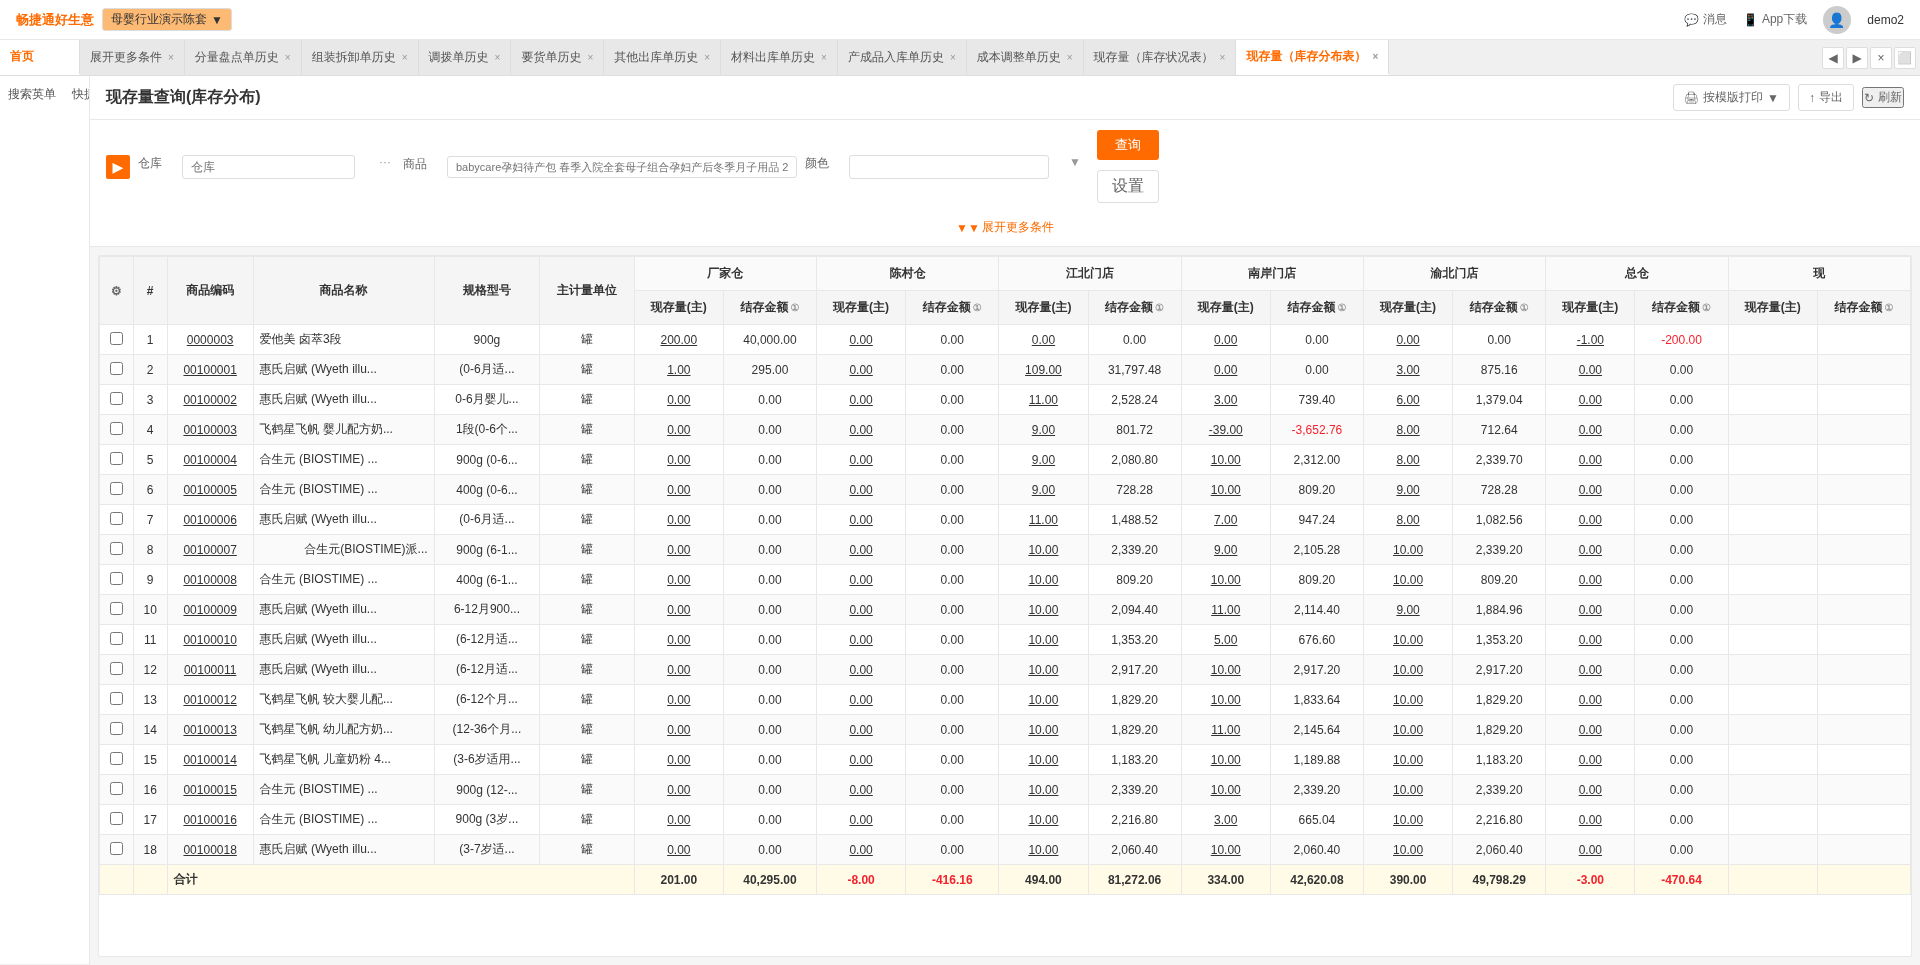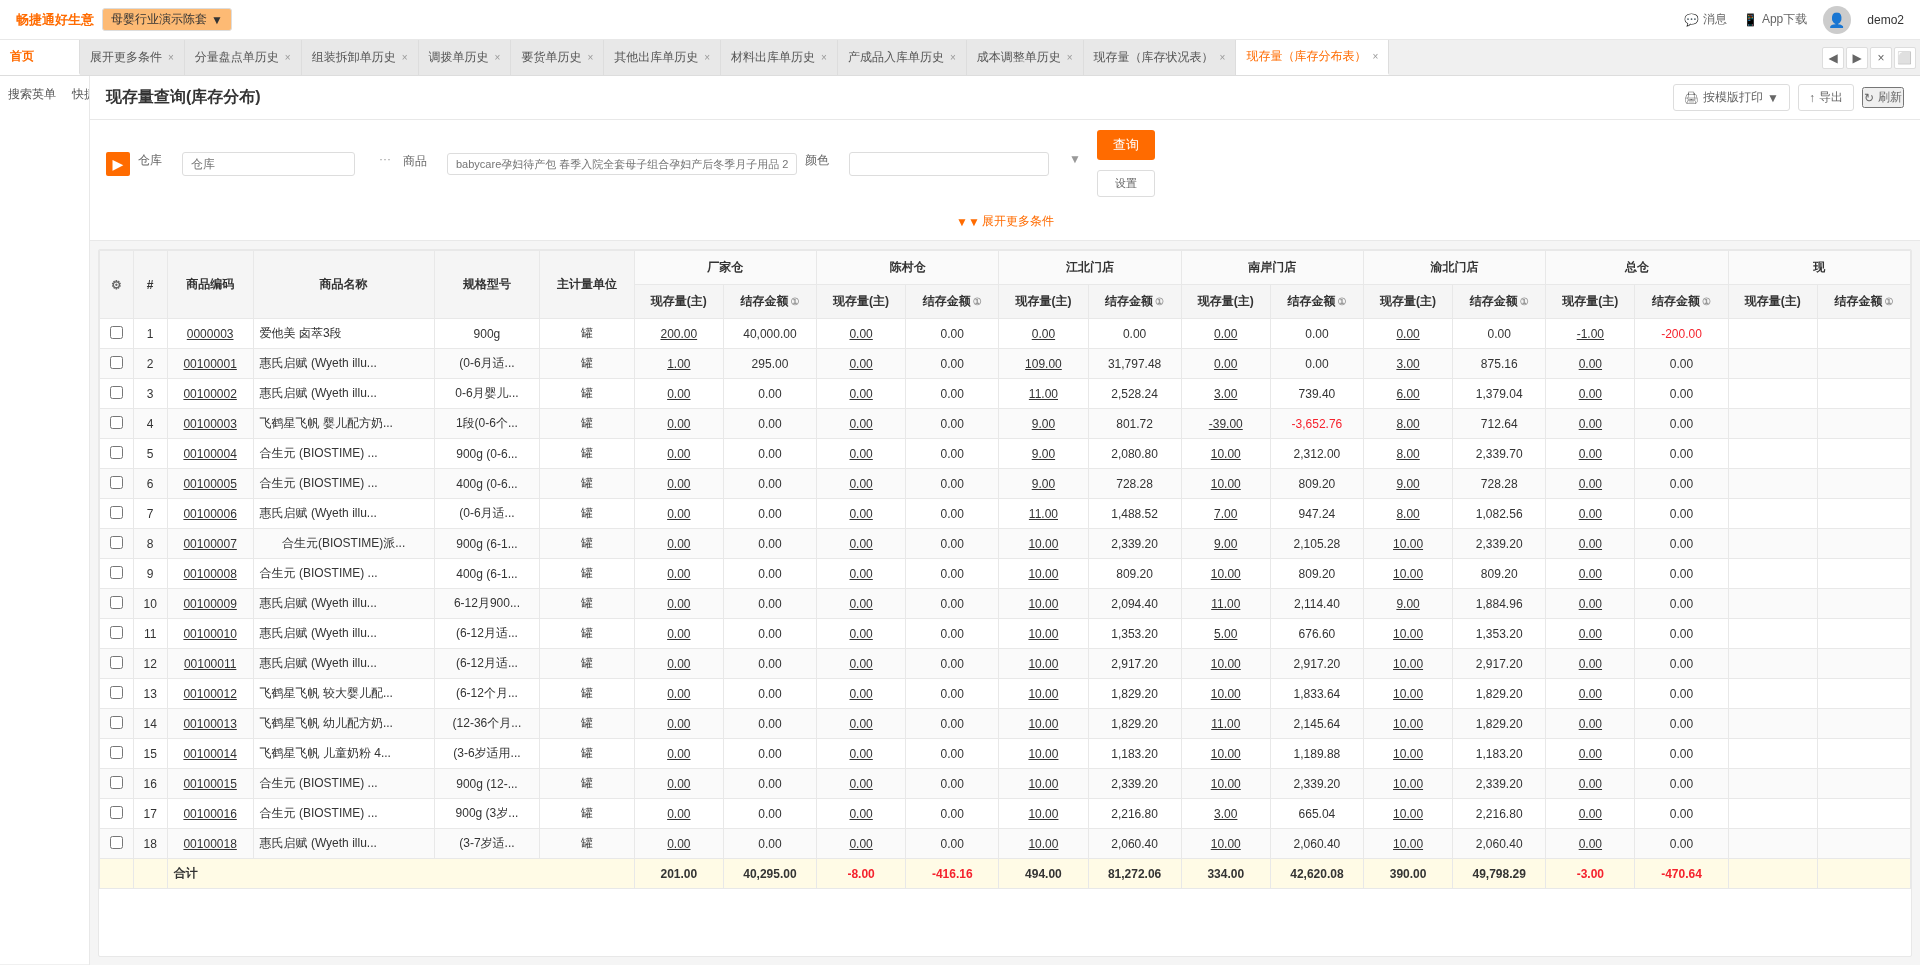--- a/index.html
+++ b/index.html
@@ -43,21 +43,21 @@
       background: #e8e8e8;
       border-right: 1px solid #ddd;
       cursor: pointer;
       white-space: nowrap;
       font-size: 12px;
       color: #555;
       gap: 4px;
       min-width: 80px;
     }
     .tab:first-child { background: #fff; color: #ff6b00; font-weight: bold; border-bottom: 2px solid #fff; }
-    .tab.active { background: #fff; color: #ff6b00; border-bottom: 2px solid #fff; font-weight: normal; }
+    .tab.active { background: #fff; color: #ff6b00; border-bottom: 2px solid #fff; font-weight: bold; }
     .tab .tab-close { color: #999; font-size: 10px; cursor: pointer; margin-left: 2px; }
     .tabbar-nav { display: flex; align-items: center; gap: 2px; padding: 0 4px; }
     .tabbar-nav-btn { width: 22px; height: 22px; border: 1px solid #ddd; background: #fff; display: flex; align-items: center; justify-content: center; cursor: pointer; border-radius: 2px; color: #666; }
 
     
     .layout { display: flex; height: calc(965px - 76px); }
     .sidebar {
       width: 90px;
       background: #fff;
       border-right: 1px solid #e8e8e8;
@@ -143,21 +143,21 @@
       cursor: pointer;
       font-size: 13px;
     }
     .btn-settings {
       background: #fff;
       color: #666;
       border: 1px solid #ddd;
       padding: 5px 14px;
       border-radius: 3px;
       cursor: pointer;
-      font-size: 11px;
+      font-size: 16px;
     }
     .filter-actions { display: flex; flex-direction: column; gap: 10px; margin-left: 8px; }
 
     
     .table-container {
       flex: 1;
       overflow: auto;
       background: #fff;
       margin: 8px;
       border-radius: 2px;
@@ -554,21 +554,21 @@
     <td>1,082.56</td>
     <td class=""><span class="underline-link">0.00</span></td>
     <td class="">0.00</td>
     <td></td>
     <td></td>
   </tr>
             <tr>
     <td><input type="checkbox" style=""></td>
     <td>8</td>
     <td><span class="underline-link">00100007</span></td>
-    <td style="text-align:center; max-width:140px; overflow:hidden; text-overflow:ellipsis;">合生元(BIOSTIME)派...</td>
+    <td style="text-align:right; max-width:140px; overflow:hidden; text-overflow:ellipsis;">合生元(BIOSTIME)派...</td>
     <td>900g (6-1...</td>
     <td>罐</td>
     <td><span class="underline-link">0.00</span></td>
     <td>0.00</td>
     <td><span class="underline-link">0.00</span></td>
     <td>0.00</td>
     <td><span class="underline-link">10.00</span></td>
     <td>2,339.20</td>
     <td class=""><span class="underline-link">9.00</span></td>
     <td class="">2,105.28</td>

